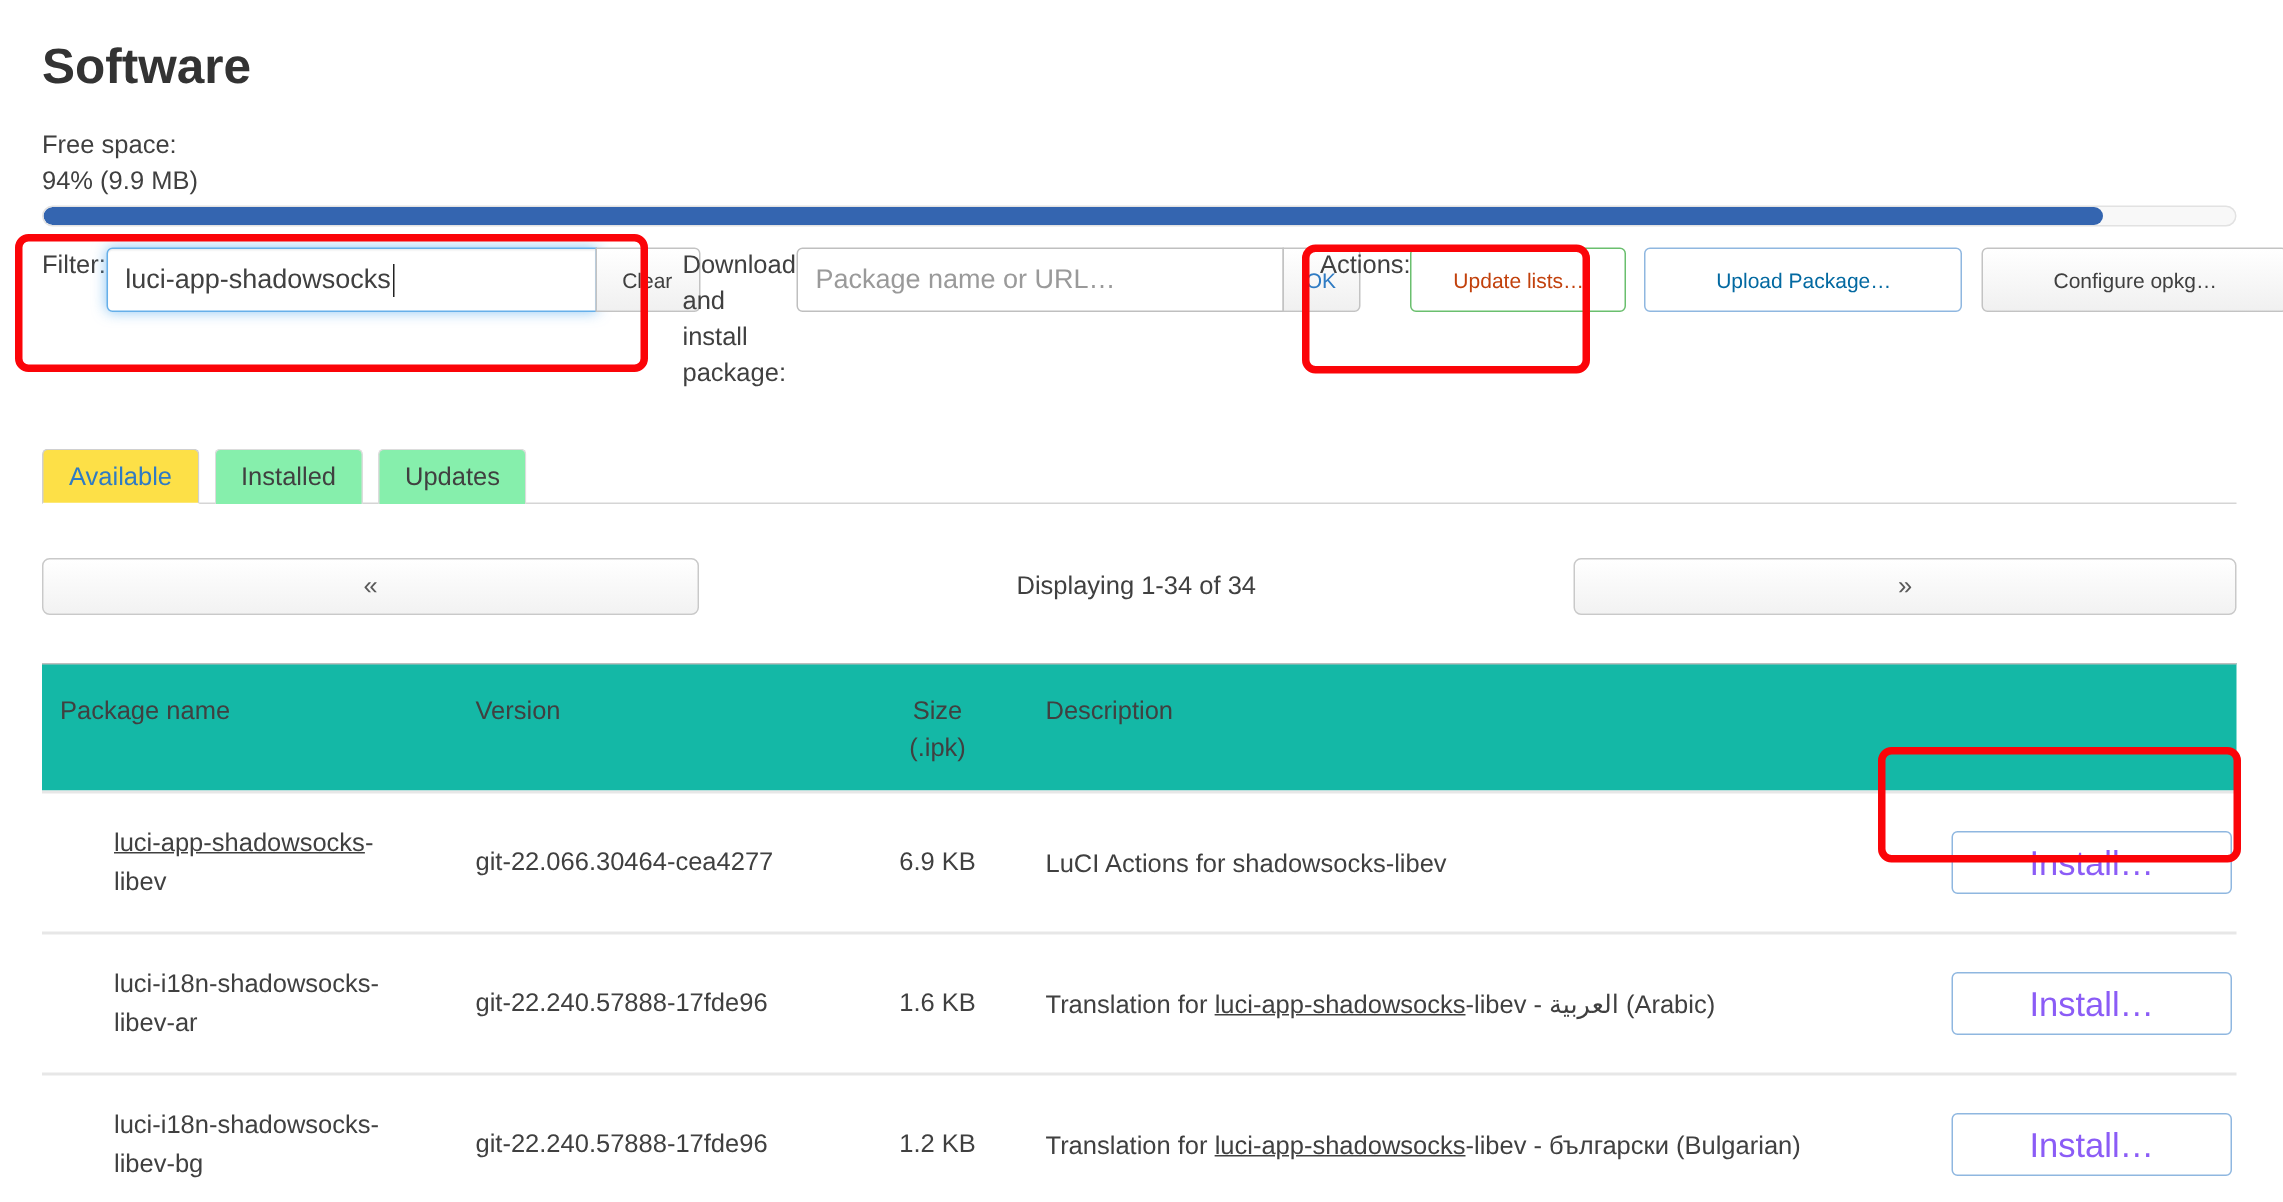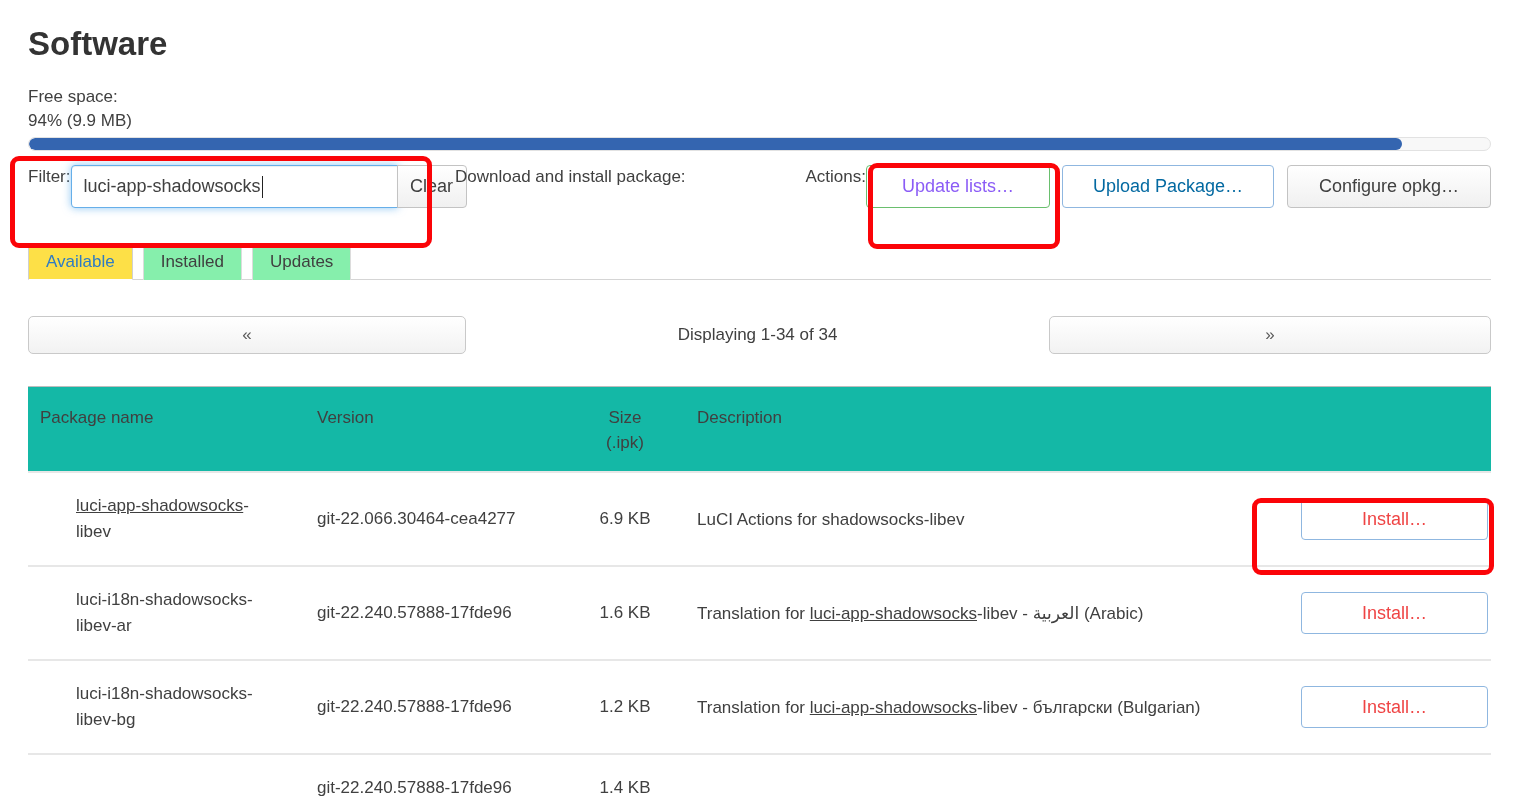--- a/index.html
+++ b/index.html
@@ -40,28 +40,28 @@
   }
   .filter-box { width:327px; }
   .dl-box { width:325px; }
   .dl-box::placeholder { color:#9a9a9a; }
   input.textbox { outline:none; }
   .caret { display:inline-block; width:1.5px; height:22px; background:#222; margin-left:1px; }
 
   .btn {
     display:flex; align-items:center; justify-content:center;
     border:1px solid #c3c3c3; border-radius:4px; background:linear-gradient(#fff,#f0f0f0);
-    font-size:18px; color:#404040; cursor:pointer; white-space:nowrap;
+    font-size:14px; color:#404040; cursor:pointer; white-space:nowrap;
     font-family:"Liberation Sans", sans-serif;
   }
   .btn.attached { border-radius:0 4px 4px 0; margin-left:-1px; }
   .btn-clear { width:70px; }
   .btn-ok { width:52px; color:#2f7bc3; }
   .actions-row { display:flex; height:43px; }
-  .btn-update { width:184px; margin-right:12px; background:#fff; border-color:#6abf6e; color:#8b5cf6; }
+  .btn-update { width:144px; margin-right:12px; background:#fff; border-color:#6abf6e; color:#c2410c; }
   .btn-upload { width:212px; margin-right:13px; background:#fff; border-color:#8fb7e0; color:#0369a1; }
   .btn-configure { width:204px; }
 
   
   .tabs { display:flex; margin-top:35px; border-bottom:1px solid #d5d5d5; padding-left:0; }
   .tab {
     height:37px; line-height:36px; padding:0 17px; margin-right:10px; margin-bottom:-1px;
     background:#86efac; border:1px solid #dcdcdc; border-bottom:none;
     border-radius:4px 4px 0 0; cursor:pointer; color:#404040;
   }
@@ -89,21 +89,21 @@
   }
   .thead > div { padding:18px 12px 16px; line-height:25px; }
   .trow { border-top:2px solid #e7e7e7; }
   .trow > div { padding:20px 12px; line-height:26px; }
   .col-size { text-align:center; }
   .pkgname { max-width:205px;margin-left:36px; }
   .desctext { max-width:520px; line-height:27px; }
   .match { text-decoration:underline; }
   .btn-install {
     width:187px; height:42px; background:#fff;
-    border-color:#8fb7e0; color:#ef4444; font-size:18px;
+    border-color:#8fb7e0; color:#8b5cf6; font-size:23px;
   }
 
   
   .annotation {
     position:absolute; border:5px solid #fb0408; border-radius:9px;
     pointer-events:none; z-index:10; background:transparent;
   }
   .ann-filter  { left:10px;  top:156px; width:422px; height:92px; }
   .ann-actions { left:868px; top:163px; width:192px; height:86px; }
   .ann-install { left:1252px; top:498px; width:242px; height:77px; }
@@ -131,20 +131,24 @@
         <div class="textbox focused filter-box">
           <span>luci-app-shadowsocks</span>
           <span class="caret"></span>
         </div>
         <button class="btn attached btn-clear">Clear</button>
       </div>
     </div>
 
     <div class="ctl-group g-download">
       <div class="ctl-label">Download and install package:</div>
+      <div class="input-row">
+        <input class="textbox dl-box" placeholder="Package name or URL…" style="">
+        <button class="btn attached btn-ok">OK</button>
+      </div>
     </div>
 
     <div class="ctl-group g-actions">
       <div class="ctl-label">Actions:</div>
       <div class="actions-row">
         <button class="btn btn-update">Update lists…</button>
         <button class="btn btn-upload">Upload Package…</button>
         <button class="btn btn-configure">Configure opkg…</button>
       </div>
     </div>

